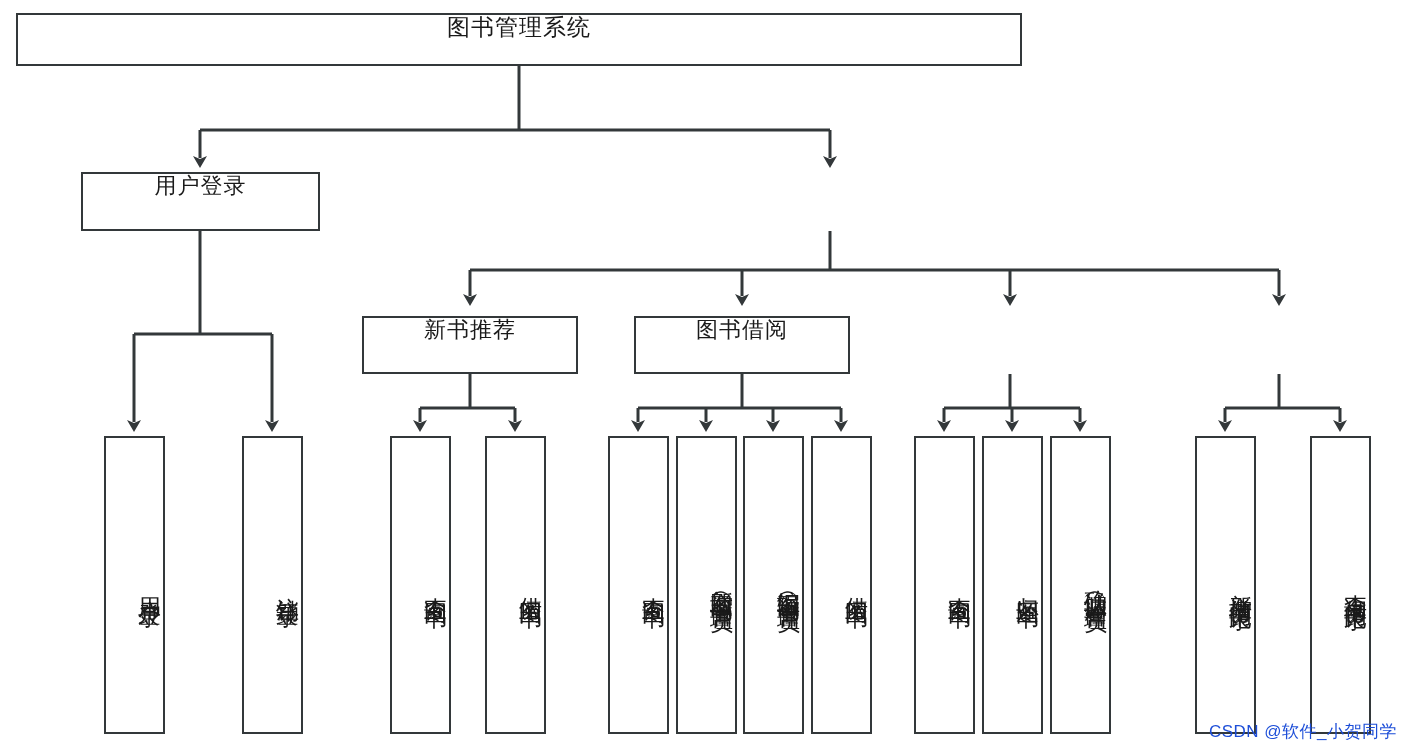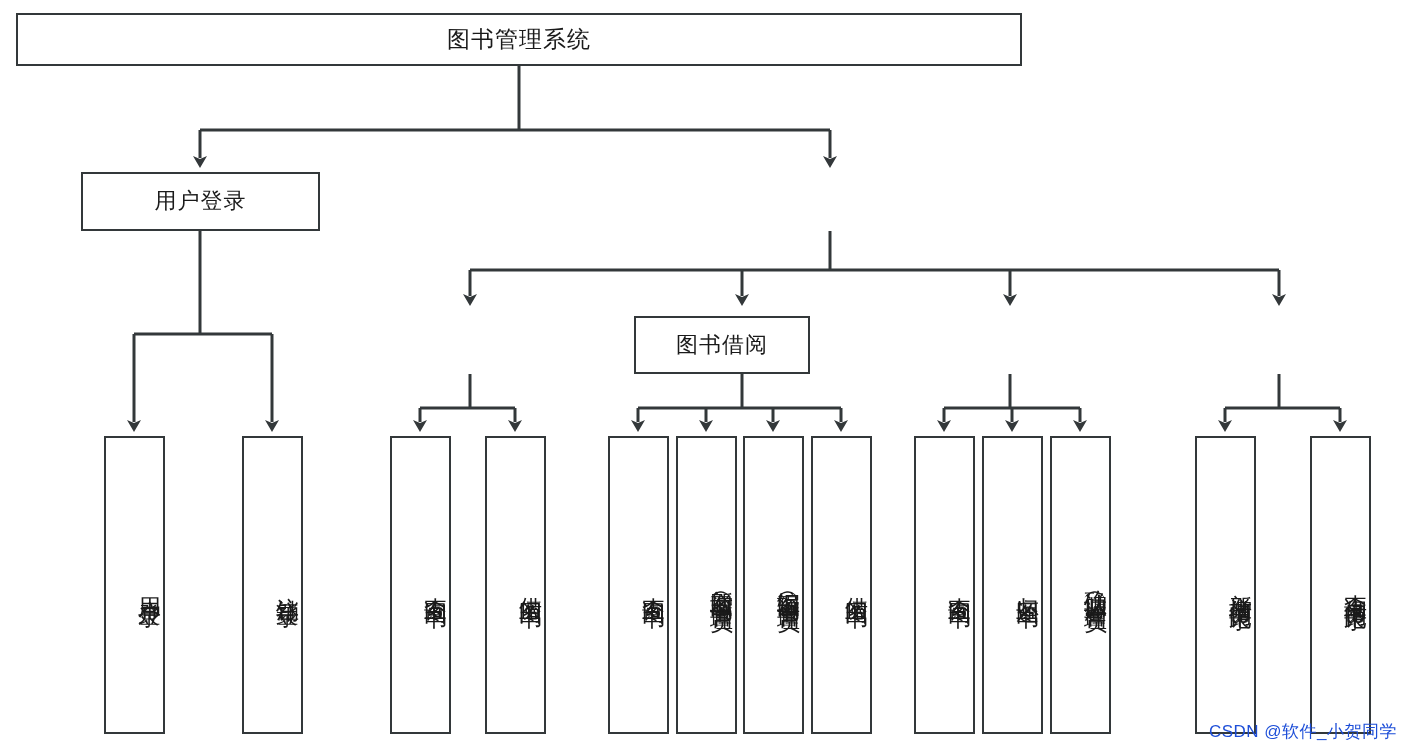--- a/index.html
+++ b/index.html
@@ -11,21 +11,21 @@
     position:relative;
   }
   #diagram-root{position:absolute;left:0;top:0;width:1405px;height:747px;}
   svg#connectors{position:absolute;left:0;top:0;width:1405px;height:747px;pointer-events:none;}
   .node{
     position:absolute;
     box-sizing:border-box;
     border:2px solid #33383a;
     background:#ffffff;
     display:flex;
-    align-items:center;
+    align-items:flex-start;
     justify-content:center;
     color:#1a1a1a;
   }
   .node.horiz{font-size:22px;line-height:1.1;letter-spacing:1px;}
   .node.root{font-size:23px;}
   .node.leaf{
     writing-mode:vertical-rl;
     text-orientation:upright;
     font-size:23px;
     line-height:1.18;
@@ -107,21 +107,24 @@
   </svg>
 
   <div class="node horiz root" style="left:16px;top:13px;width:1006px;height:53px;">
     <span>图书管理系统</span>
   </div>
 
   <div class="node horiz" style="left:81px;top:172px;width:239px;height:59px;">
     <span>用户登录</span>
   </div>
 
-  <div class="node horiz" style="left:634px;top:316px;width:176px;height:58px;">
+  <div class="node horiz" style="left:362px;top:316px;width:216px;height:58px;">
+    <span>新书推荐</span>
+  </div>
+  <div class="node horiz" style="left:634px;top:316px;width:216px;height:58px;">
     <span>图书借阅</span>
   </div>
 
   <div class="node leaf" style="left:104px;top:436px;width:61px;height:298px;">
     <span class="vtext">用户登录</span>
   </div>
   <div class="node leaf" style="left:242px;top:436px;width:61px;height:298px;">
     <span class="vtext">注销登录</span>
   </div>
 

